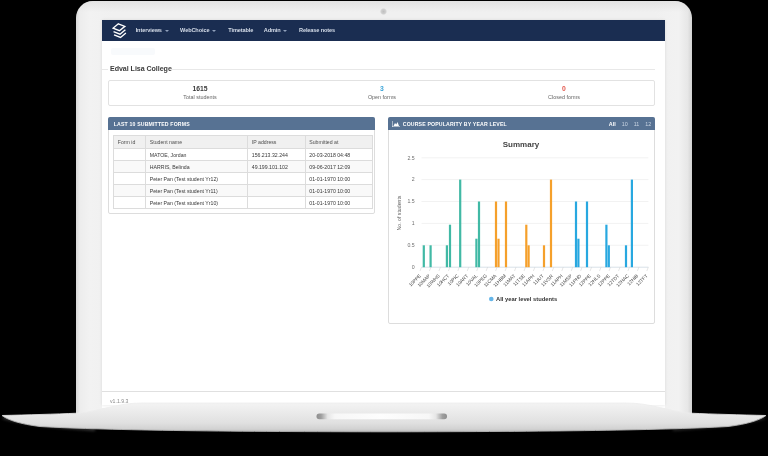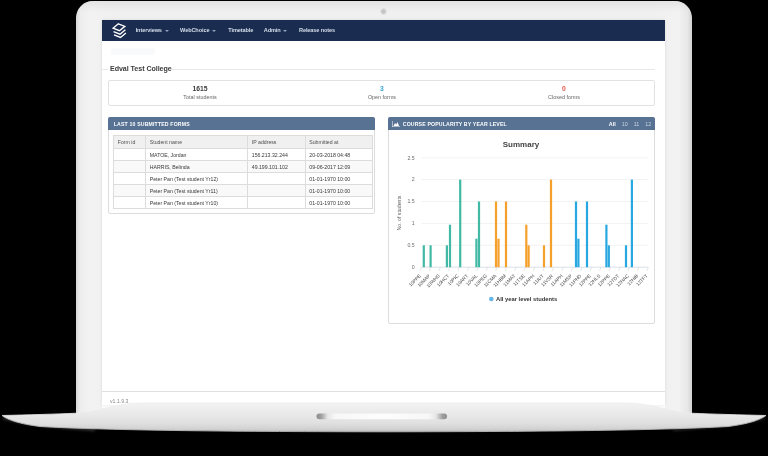--- a/index.html
+++ b/index.html
@@ -62,21 +62,21 @@
       <span class="navitem" style="left:33.7px">Interviews</span>
       <span class="caret" style="left:62.5px"></span>
       <span class="navitem" style="left:78.1px">WebChoice</span>
       <span class="caret" style="left:110.3px"></span>
       <span class="navitem" style="left:126.3px">Timetable</span>
       <span class="navitem" style="left:161.8px">Admin</span>
       <span class="caret" style="left:181px"></span>
       <span class="navitem" style="left:197px">Release notes</span>
     </div>
     <div class="abs bc"></div>
-    <div class="abs" id="h1">Edval Test College</div>
+    <div class="abs" id="h1">Edval Lisa College</div>
     <div class="abs" id="h1line"></div>
     <div class="abs" style="left:0;top:48.8px;width:6px;height:1px;background:#e8e8e8"></div>
     <div class="abs" id="stats">
       <div class="scol" style="left:0">
           <div class="snum">1615</div>
           <div class="slab">Total students</div>
         </div>
       <div class="scol" style="left:182px">
           <div class="snum" style="color:#3ba4d8">3</div>
           <div class="slab">Open forms</div>

